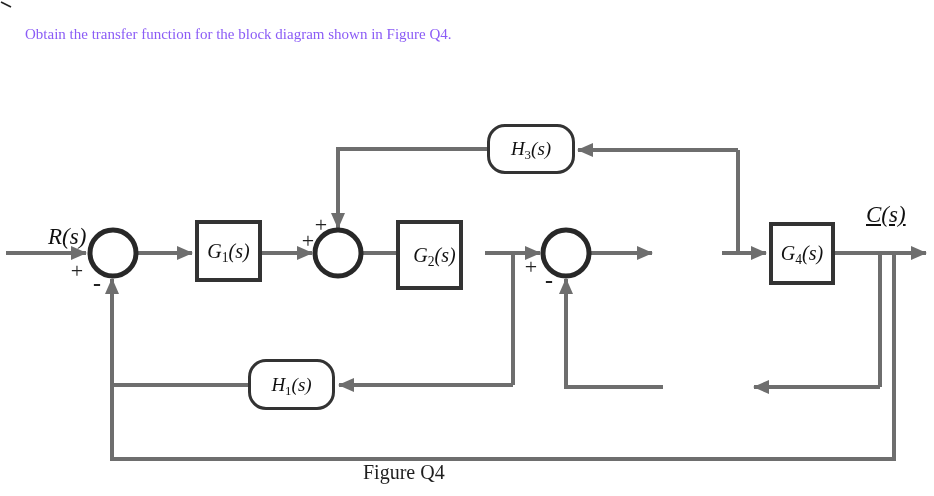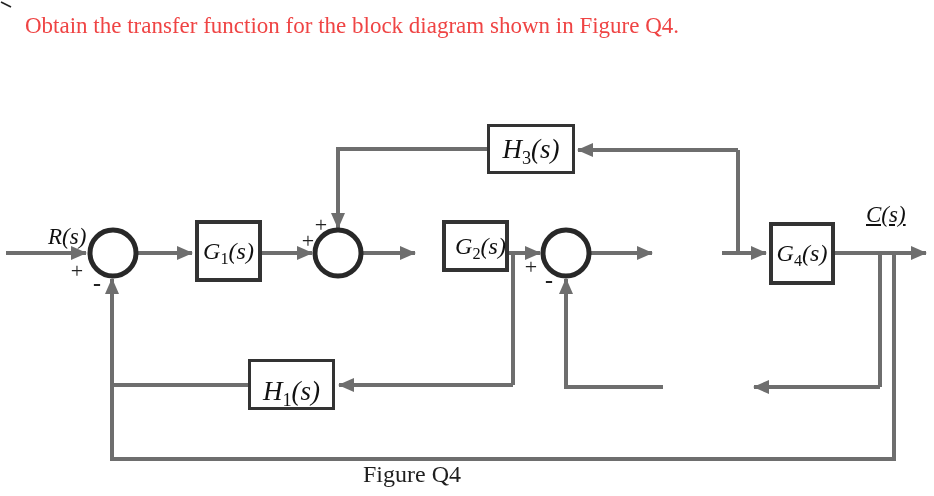--- a/index.html
+++ b/index.html
@@ -10,55 +10,55 @@
     font-family: "Liberation Serif", serif;
     color: #1a1a1a;
   }
   #stage {
     position: relative;
     width: 934px; height: 496px;
     background: #ffffff;
   }
   .title {
     position: absolute;
-    left: 25px; top: 13px;
-    font-size: 23px;
+    left: 25px; top: 26px;
+    font-size: 15px;
     white-space: nowrap;
-    color: #ef4444;
+    color: #8b5cf6;
   }
   svg.wires {
     position: absolute;
     left: 0; top: 0;
   }
   .block {
     position: absolute;
     background: #ffffff;
     border: 4px solid #333333;
     display: flex;
     align-items: center;
     justify-content: center;
     box-sizing: border-box;
     font-style: italic;
-    font-size: 24px;
+    font-size: 20px;
     color: #111111;
     white-space: nowrap;
   }
-  .block.hblock { border-width: 3px; font-size: 27px; }
+  .block.hblock { border-width: 3px; font-size: 19px; border-radius: 18px; }
   .block sub {
     font-size: 0.68em;
     font-style: normal;
     vertical-align: -0.3em;
     line-height: 0;
   }
   #block-g1 { left: 195px; top: 220px; width: 67px; height: 62px; }
-  #block-g2 { left: 442px; top: 220px; width: 67px; height: 52px; padding-left: 10px; }
+  #block-g2 { left: 396px; top: 220px; width: 67px; height: 70px; padding-left: 10px; }
   #block-g3 { left: 655px; top: 222px; width: 67px; height: 63px; }
   #block-g4 { left: 769px; top: 222px; width: 66px; height: 63px; }
   #block-h3 { left: 487px; top: 124px; width: 88px; height: 50px; }
-  #block-h1 { left: 248px; top: 359px; width: 87px; height: 51px; align-items: flex-end; }
+  #block-h1 { left: 248px; top: 359px; width: 87px; height: 51px; }
   #block-h2 { left: 663px; top: 362px; width: 87px; height: 51px; }
   .io-label {
     position: absolute;
     font-style: italic;
     font-size: 23px;
     color: #111111;
     white-space: nowrap;
   }
   #label-input  { left: 6px;   top: 224px; margin-left: 42px; }
   #label-output { left: 866px; top: 202px; text-decoration: underline; }
@@ -66,21 +66,21 @@
     position: absolute;
     font-size: 22px;
     color: #222222;
     transform: translate(-50%, -50%);
     line-height: 1;
   }
   .sign.minus { font-weight: bold; font-size: 24px; }
   .caption {
     position: absolute;
     left: 363px; top: 461px;
-    font-size: 24px;
+    font-size: 20px;
     color: #1f1f1f;
     white-space: nowrap;
   }
 </style>
 </head>
 <body>
 
 <div id="stage">
 
   <svg class="wires" width="20" height="14" style="left:0;top:0">

